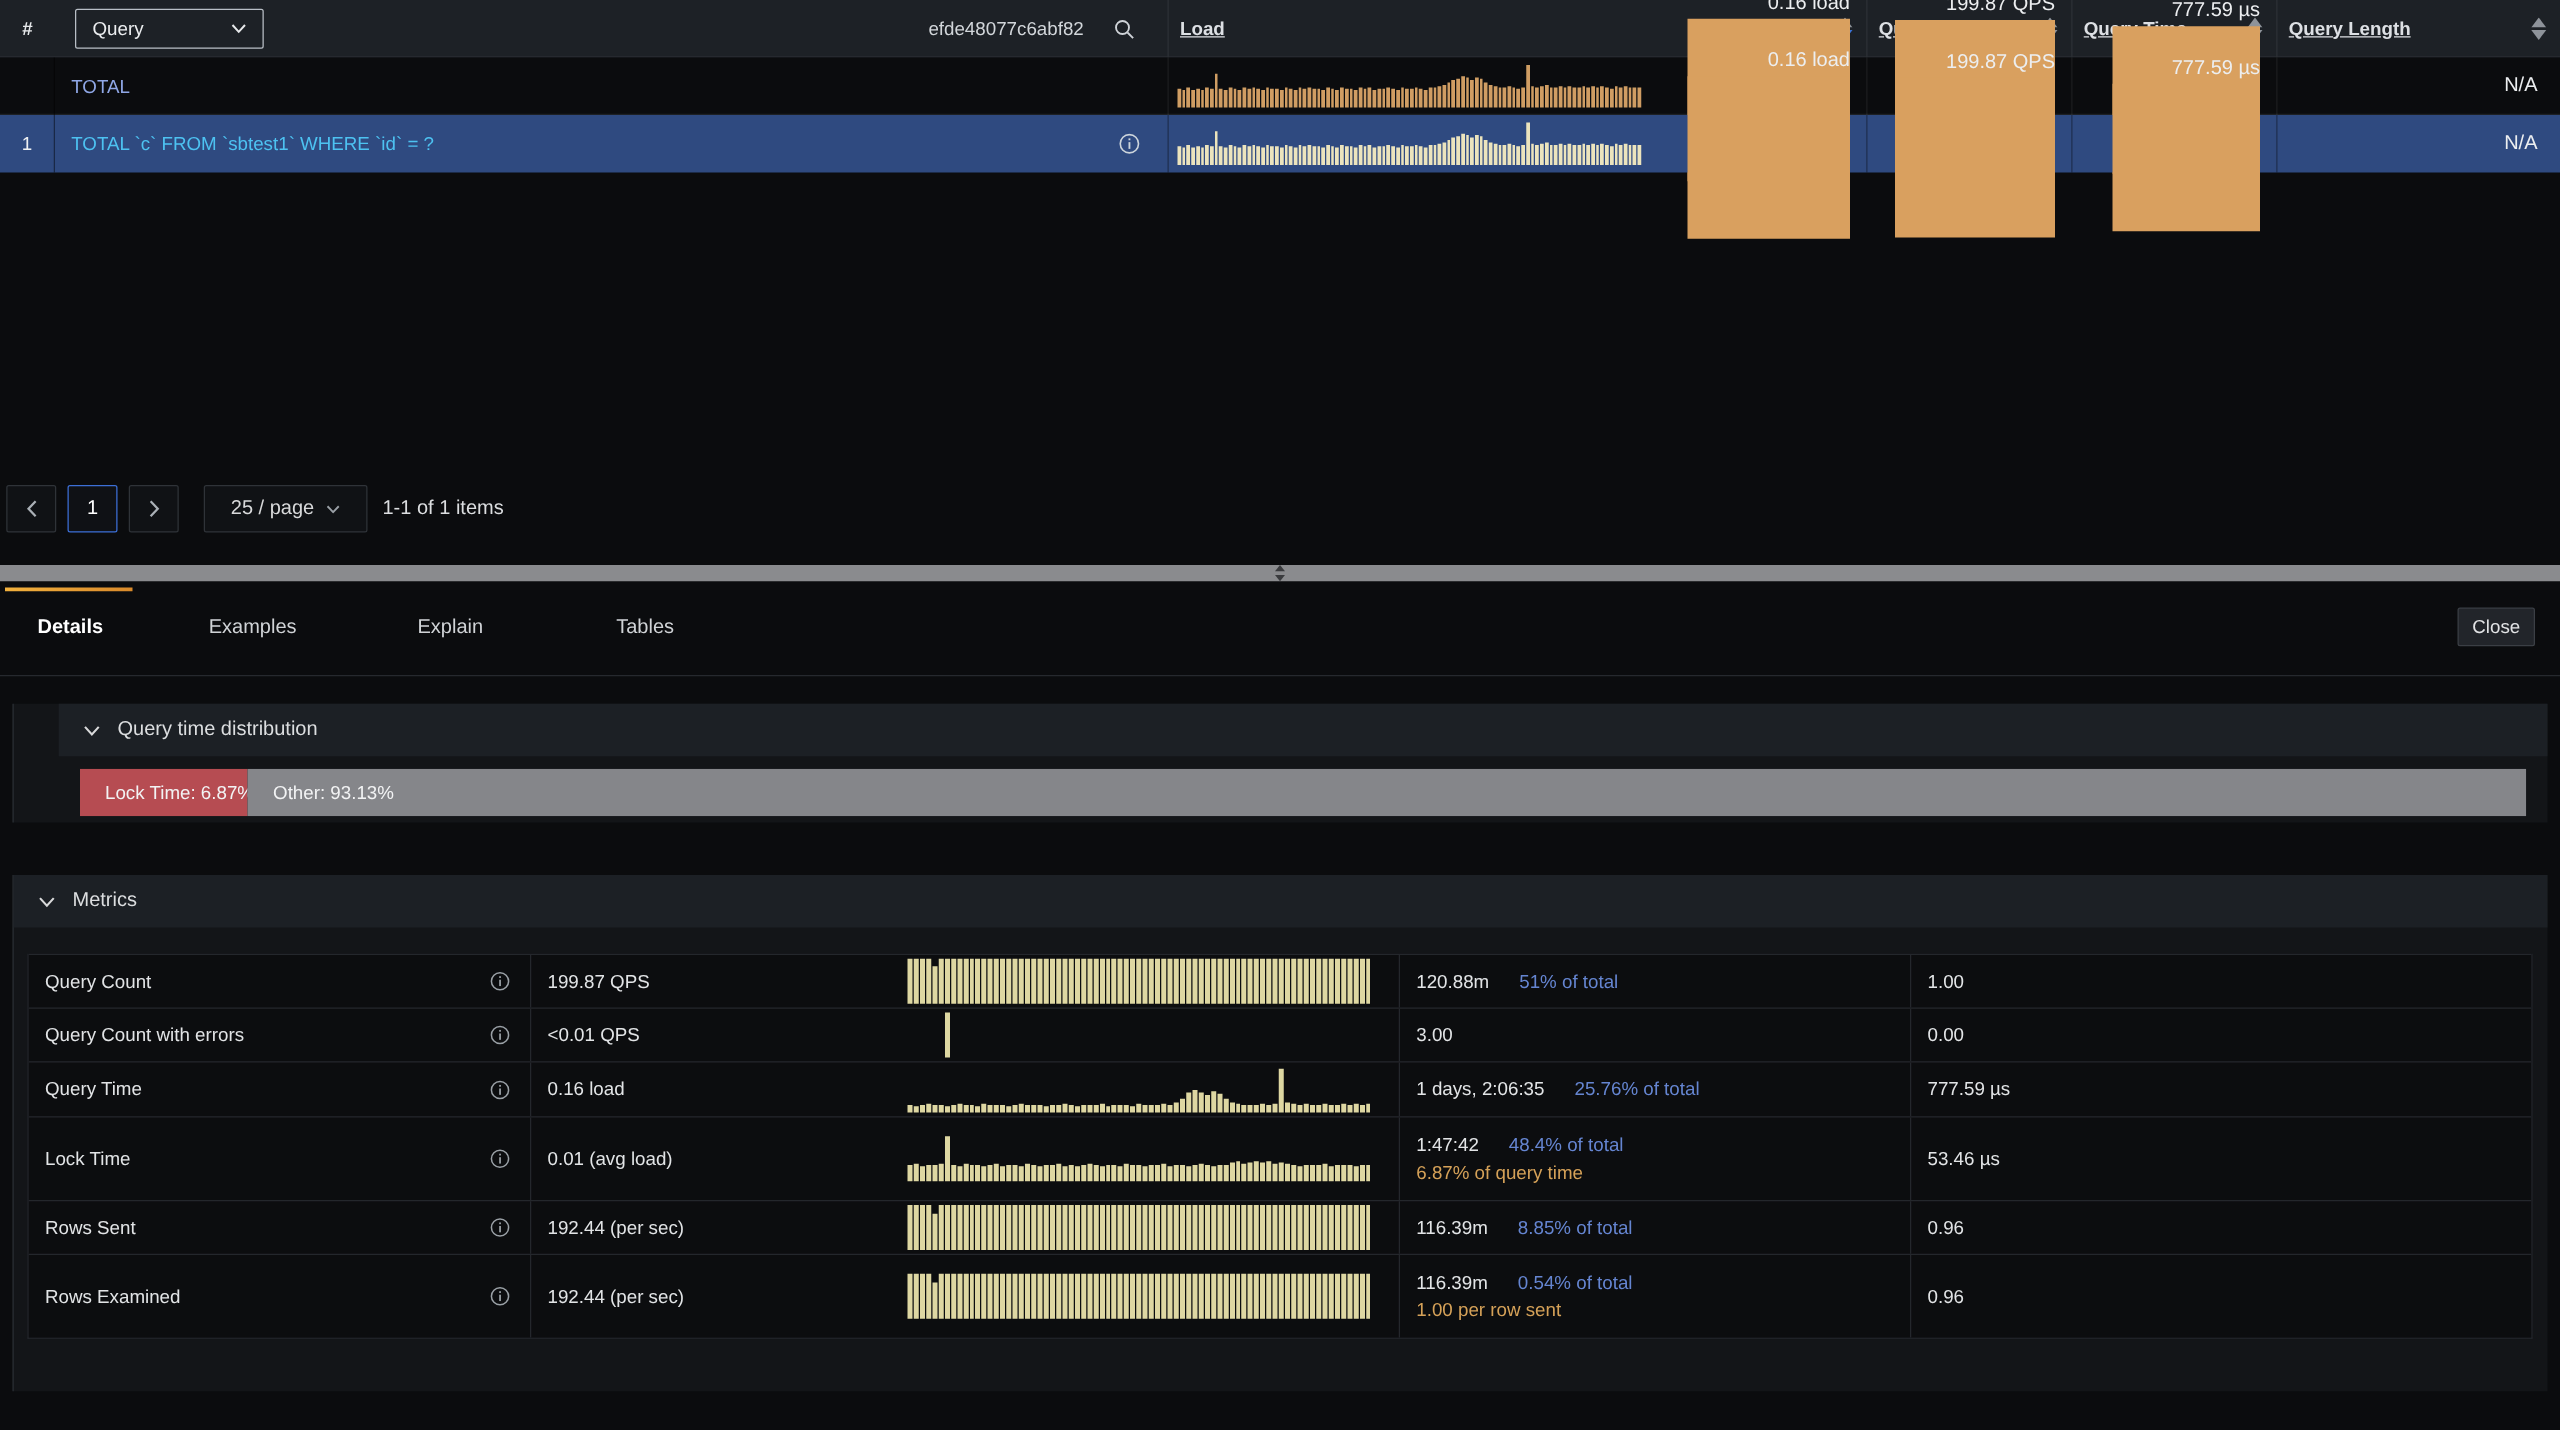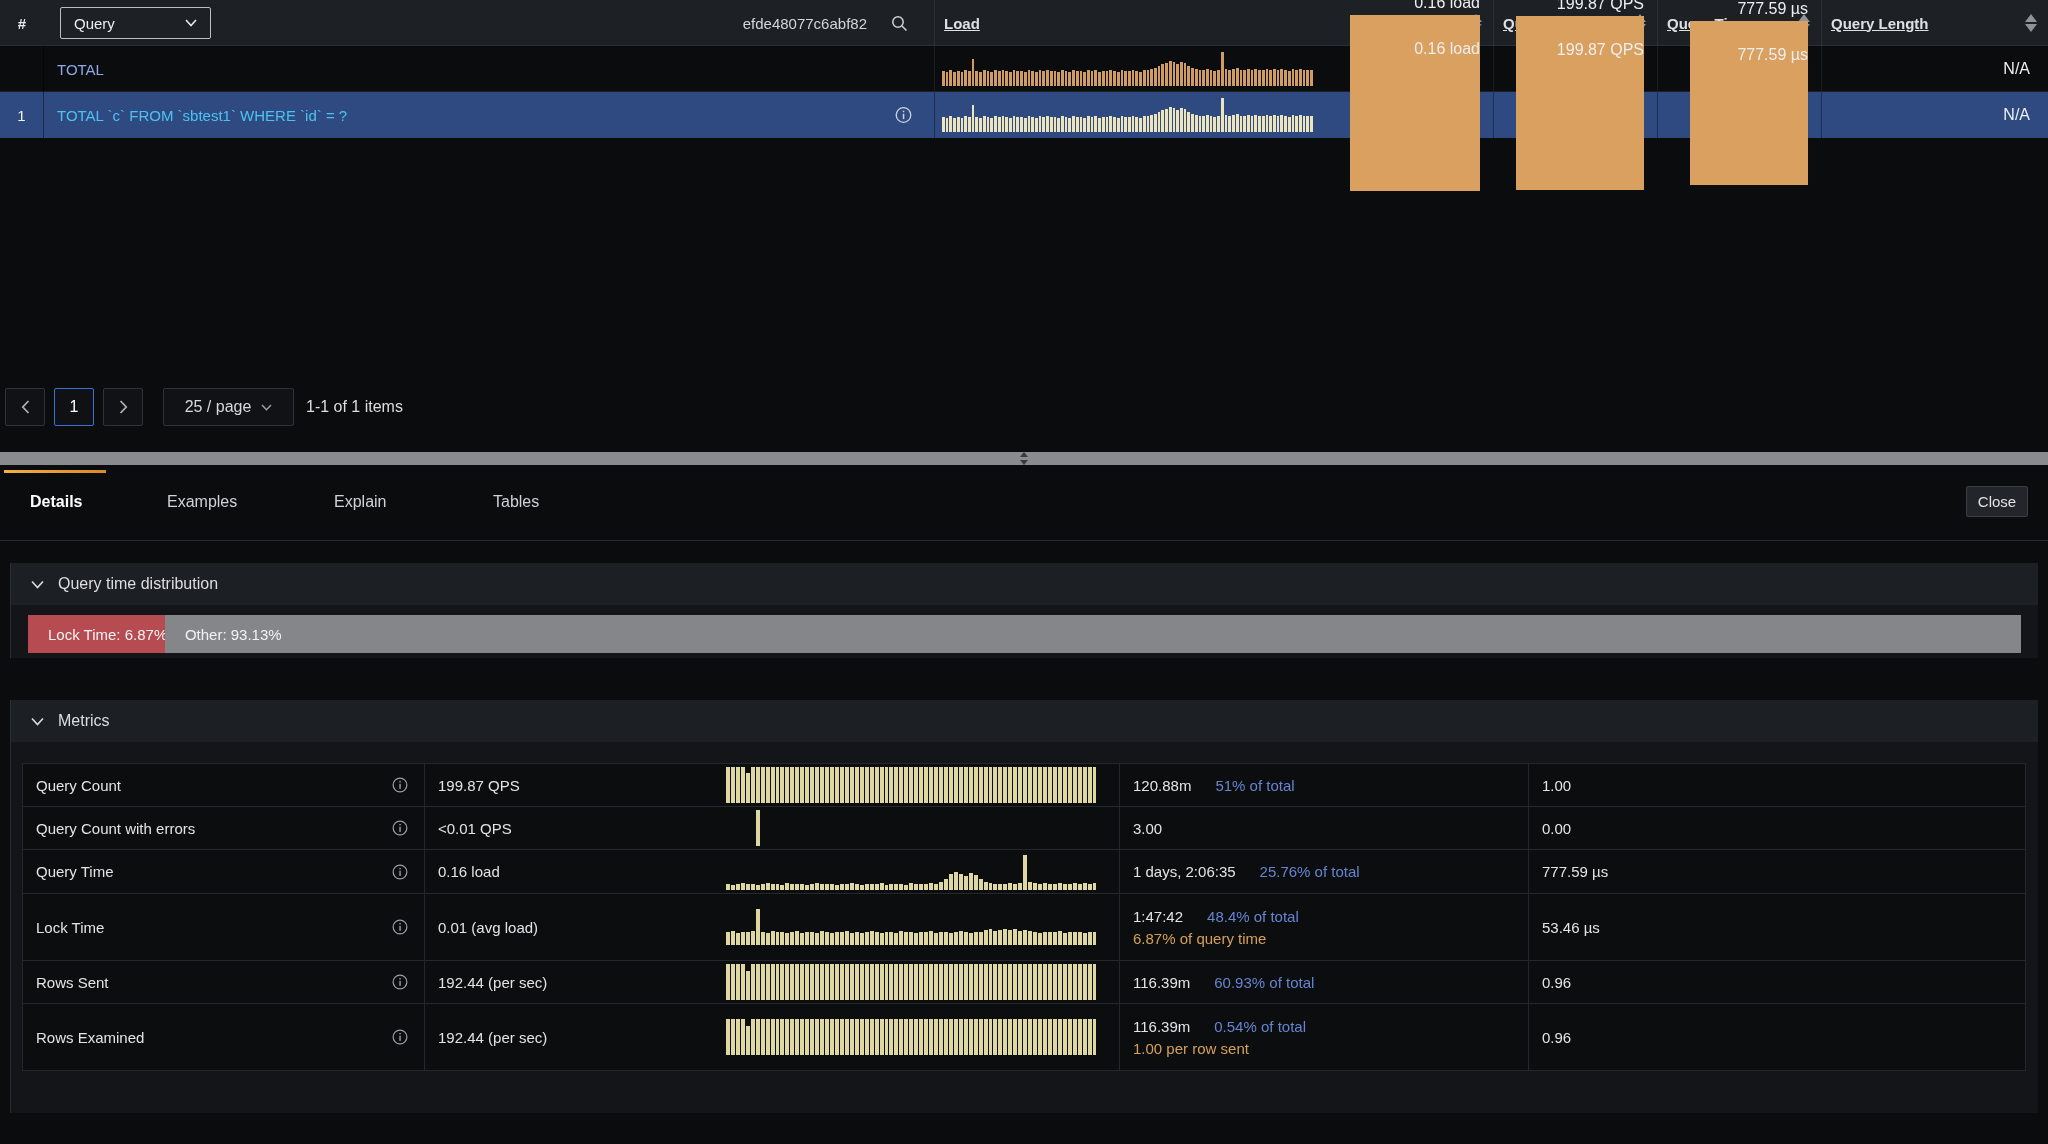--- a/index.html
+++ b/index.html
@@ -461,21 +461,21 @@
   </div>
 
   <div class="tab-indicator"></div>
   <div class="tabbar-border"></div>
   <span class="tab tab-active" style="left:30px;">Details</span>
   <span class="tab" style="left:167px;">Examples</span>
   <span class="tab" style="left:334px;">Explain</span>
   <span class="tab" style="left:477px;margin-left:16px;">Tables</span>
   <div class="close-btn">Close</div>
 
-  <div class="panel" style="top:563px;height:95px;">
+  <div class="panel" style="top:563px;height:95px;padding-left:36px;">
     <div class="panel-head">
       <span>
         <svg width="13" height="9" viewBox="0 0 13 9">
             <polyline points="1,1.5 6.5,7.5 12,1.5" fill="none" stroke="#d8d9da" stroke-width="1.7"></polyline>
           </svg>
       </span>
       <span class="panel-title">Query time distribution</span>
     </div>
     <div class="dist-bar">
       <div class="seg seg-lock" style="width: 6.87%; flex: 0 0 6.87%;">Lock Time: 6.87%</div>
@@ -983,21 +983,21 @@
             <div class="bar" style="height: 100%; background: rgb(222, 215, 162);"></div>
             <div class="bar" style="height: 100%; background: rgb(222, 215, 162);"></div>
             <div class="bar" style="height: 100%; background: rgb(222, 215, 162);"></div>
             <div class="bar" style="height: 100%; background: rgb(222, 215, 162);"></div>
             <div class="bar" style="height: 100%; background: rgb(222, 215, 162);"></div>
           </div>
         </div>
       <div class="m-sum">
           <div class="l1">
             <span class="sv">116.39m</span>
-            <span class="m-link">60.93% of total</span>
+            <span class="m-link">8.85% of total</span>
           </div>
         </div>
       <div class="m-pqs">0.96</div>
     </div>
 
     <div class="mrow h67">
       <div class="m-metric">
           <span>Rows Examined</span>
         <span class="m-info">
             <svg width="16" height="16" viewBox="0 0 17 17">

